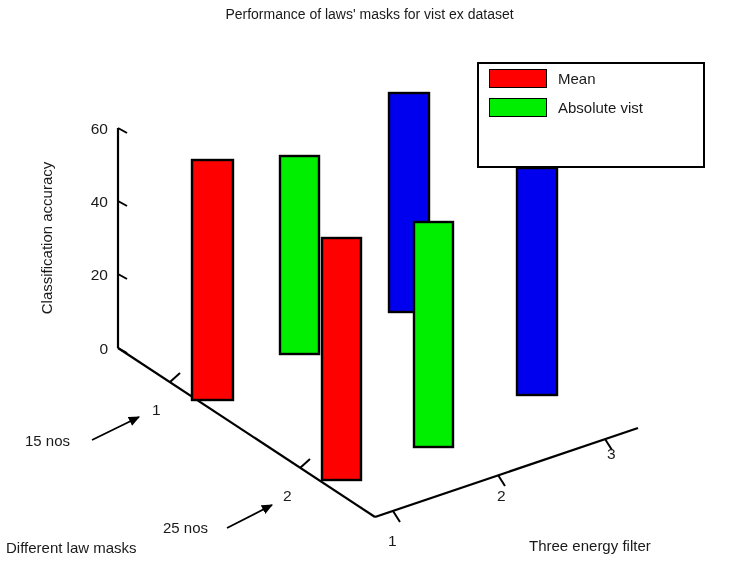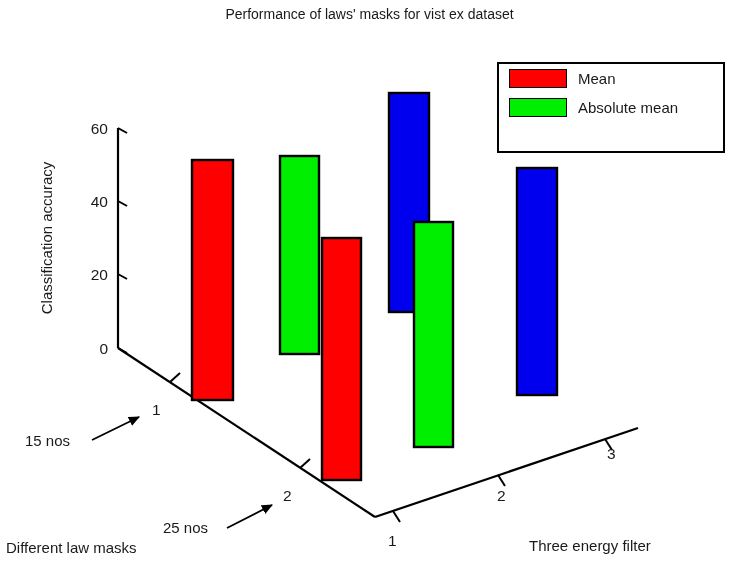--- a/index.html
+++ b/index.html
@@ -4,21 +4,21 @@
 <title>Performance of laws' masks for vist ex dataset</title>
 <style>
   html,body{margin:0;padding:0;background:#ffffff;}
   body{width:739px;height:569px;font-family:"Liberation Sans",sans-serif;color:#000;overflow:hidden;}
   #root{position:relative;width:739px;height:569px;}
   .ttl{position:absolute;left:0;top:6px;width:739px;text-align:center;font-size:14px;color:#1a1a1a;}
   svg.plot{position:absolute;left:0;top:0;width:739px;height:569px;}
   .axlabel{font-size:15px;fill:#1a1a1a;font-family:"Liberation Sans",sans-serif;}
   .ticklabel{font-size:15.5px;fill:#1a1a1a;font-family:"Liberation Sans",sans-serif;}
   .annot{font-size:15px;fill:#1a1a1a;font-family:"Liberation Sans",sans-serif;}
-  .legend-box{position:absolute;left:497px;top:62px;width:228px;height:91px;border:2.5px solid #000;background:#fff;box-sizing:border-box;}
+  .legend-box{position:absolute;left:477px;top:62px;width:228px;height:106px;border:2.5px solid #000;background:#fff;box-sizing:border-box;}
   .legend-row{display:flex;align-items:center;height:29px;margin-left:10px;}
   .legend-swatch{width:58px;height:19px;border:1.6px solid #000;box-sizing:border-box;}
   .legend-text{font-size:15px;margin-left:11px;color:#1a1a1a;white-space:nowrap;}
 </style>
 </head>
 <body>
 
 <div id="root">
 
   <div class="ttl">Performance of laws' masks for vist ex dataset</div>
@@ -85,17 +85,17 @@
     </g>
   </svg>
 
   <div class="legend-box">
     <div class="legend-row">
       <span class="legend-swatch" style="background: rgb(255, 0, 0);"></span>
       <span class="legend-text">Mean</span>
     </div>
     <div class="legend-row">
       <span class="legend-swatch" style="background: rgb(0, 238, 0);"></span>
-      <span class="legend-text">Absolute mean</span>
+      <span class="legend-text">Absolute vist</span>
     </div>
   </div>
 
 </div>
 
 </body></html>

